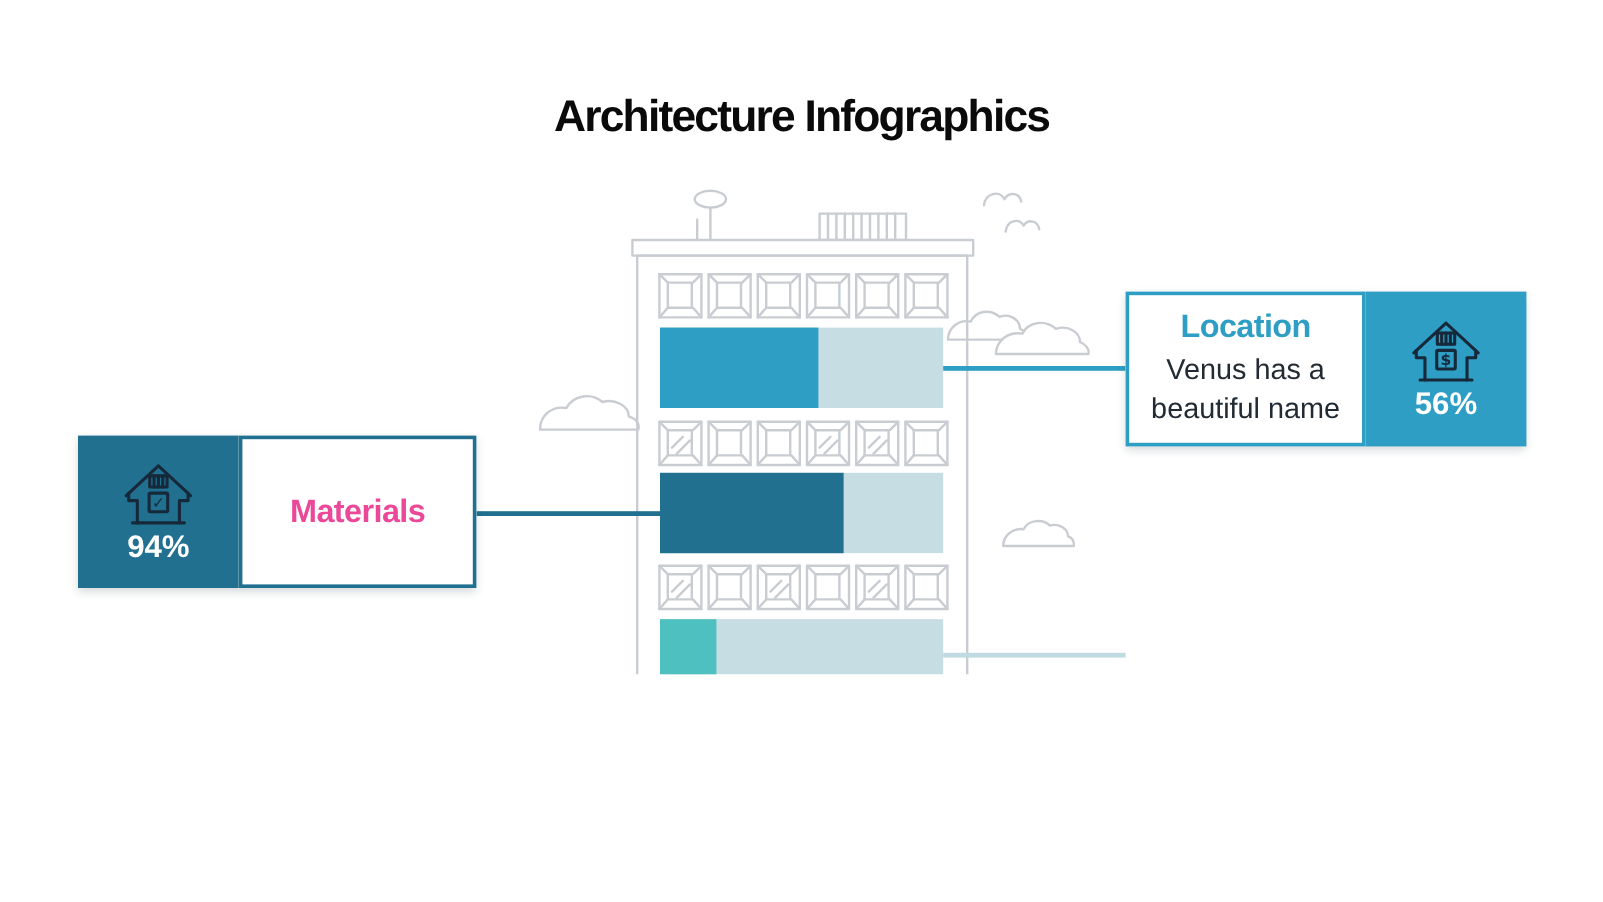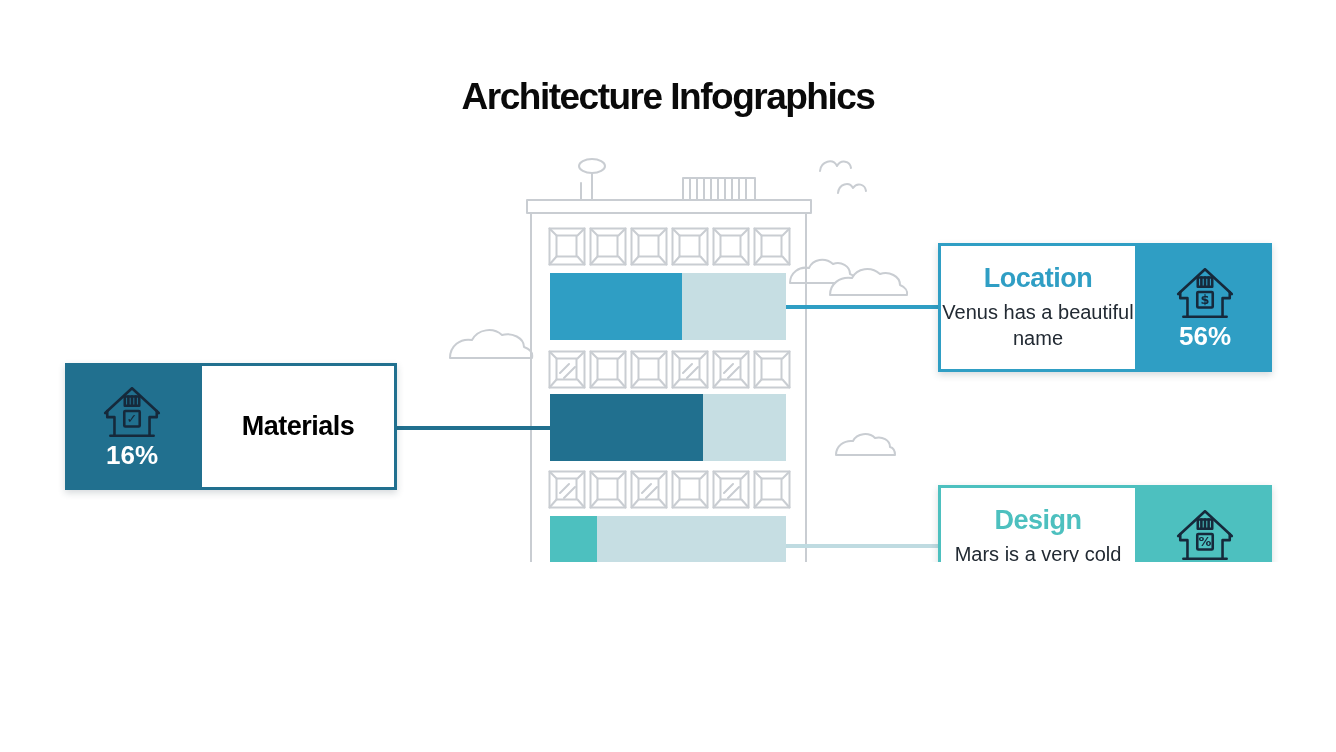--- a/index.html
+++ b/index.html
@@ -25,21 +25,21 @@
   
   .card{position:absolute;display:flex;box-shadow:0 3px 7px rgba(30,50,60,.18);}
   #card-materials{left:65px;top:363px;width:332px;height:127px;}
   #card-location{left:938px;top:243px;width:334px;height:129px;}
   #card-design{left:938px;top:485px;width:334px;height:129px;}
   .card-text{flex:1;background:#fff;border:3px solid #000;display:flex;flex-direction:column;
          justify-content:center;align-items:center;text-align:center;gap:7px;padding:0 0;}
   .card-color{width:134px;display:flex;flex-direction:column;justify-content:center;
          align-items:center;gap:3px;}
   .card-title{font-size:27px;font-weight:bold;letter-spacing:-0.5px;line-height:1;}
-  .card-desc{font-size:20px;color:#222a33;line-height:1.3;}
+  .card-desc{font-size:24px;color:#222a33;line-height:1.3;}
   .card-pct{font-size:26px;font-weight:bold;color:#ffffff;line-height:1;}
   .house-icon{display:block;}
   .house-stroke{fill:none;stroke:#16293b;stroke-width:2.5;stroke-linecap:round;stroke-linejoin:round;}
   .house-glyph{font-family:"DejaVu Sans",sans-serif;font-size:12.5px;font-weight:bold;
          fill:#16293b;text-anchor:middle;}
 </style>
 </head>
 <body>
 
 <div class="slide">
@@ -179,24 +179,24 @@
         <g class="house-stroke">
           <path d="M32 3L6 27M32 3L58 27"></path>
           <path d="M8 25V31H15V49M56 25V31H49V49"></path>
           <path d="M11 49H53"></path>
           <rect x="25" y="11" width="14" height="9"></rect>
           <path d="M28.5 11V20M32 11V20M35.5 11V20"></path>
           <rect x="24.5" y="25" width="15" height="15" rx="1"></rect>
         </g>
         <text class="house-glyph" x="32" y="37">✓</text>
       </svg>
-      <div class="card-pct">16%</div>
+      <div class="card-pct">94%</div>
     </div>
     <div class="card-text" style="border-color: rgb(33, 112, 143);">
-      <div class="card-title" style="color: #000000;">Materials</div>
+      <div class="card-title" style="color: #ec4899;">Materials</div>
     </div>
   </div>
 
   <div class="card" id="card-location">
     <div class="card-text" style="border-color: rgb(47, 158, 196);">
       <div class="card-title" style="color: rgb(47, 158, 196);">Location</div>
       <div class="card-desc">Venus has a beautiful name</div>
     </div>
     <div class="card-color" style="background: rgb(47, 158, 196);">
       <svg class="house-icon" width="66" height="54" viewBox="0 0 64 52">
@@ -207,34 +207,14 @@
           <rect x="25" y="11" width="14" height="9"></rect>
           <path d="M28.5 11V20M32 11V20M35.5 11V20"></path>
           <rect x="24.5" y="25" width="15" height="15" rx="1"></rect>
         </g>
         <text class="house-glyph" x="32" y="37">$</text>
       </svg>
       <div class="card-pct">56%</div>
     </div>
   </div>
 
-  <div class="card" id="card-design">
-    <div class="card-text" style="border-color: rgb(77, 192, 191);">
-      <div class="card-title" style="color: rgb(77, 192, 191);">Design</div>
-      <div class="card-desc">Mars is a very cold place</div>
-    </div>
-    <div class="card-color" style="background: rgb(77, 192, 191);">
-      <svg class="house-icon" width="66" height="54" viewBox="0 0 64 52">
-        <g class="house-stroke">
-          <path d="M32 3L6 27M32 3L58 27"></path>
-          <path d="M8 25V31H15V49M56 25V31H49V49"></path>
-          <path d="M11 49H53"></path>
-          <rect x="25" y="11" width="14" height="9"></rect>
-          <path d="M28.5 11V20M32 11V20M35.5 11V20"></path>
-          <rect x="24.5" y="25" width="15" height="15" rx="1"></rect>
-        </g>
-        <text class="house-glyph" x="32" y="37">%</text>
-      </svg>
-      <div class="card-pct">20%</div>
-    </div>
-  </div>
 
 </div>
 
 </body></html>

